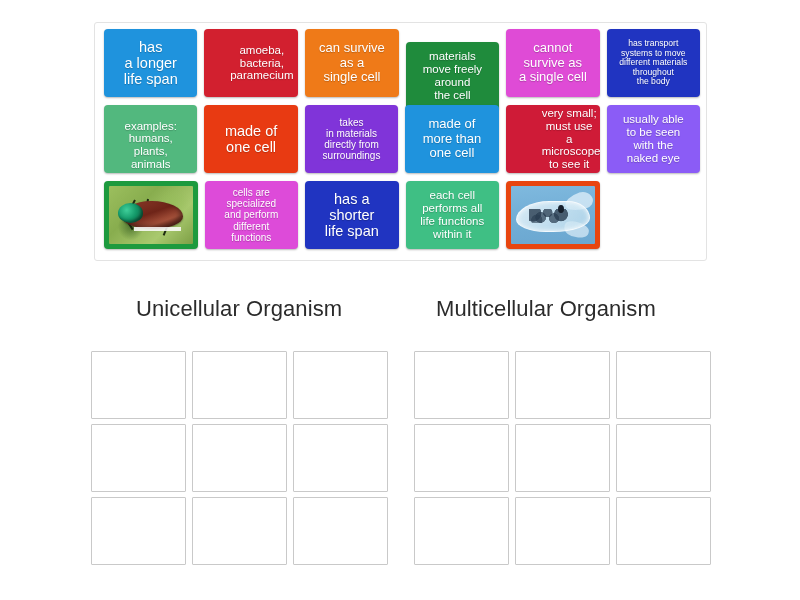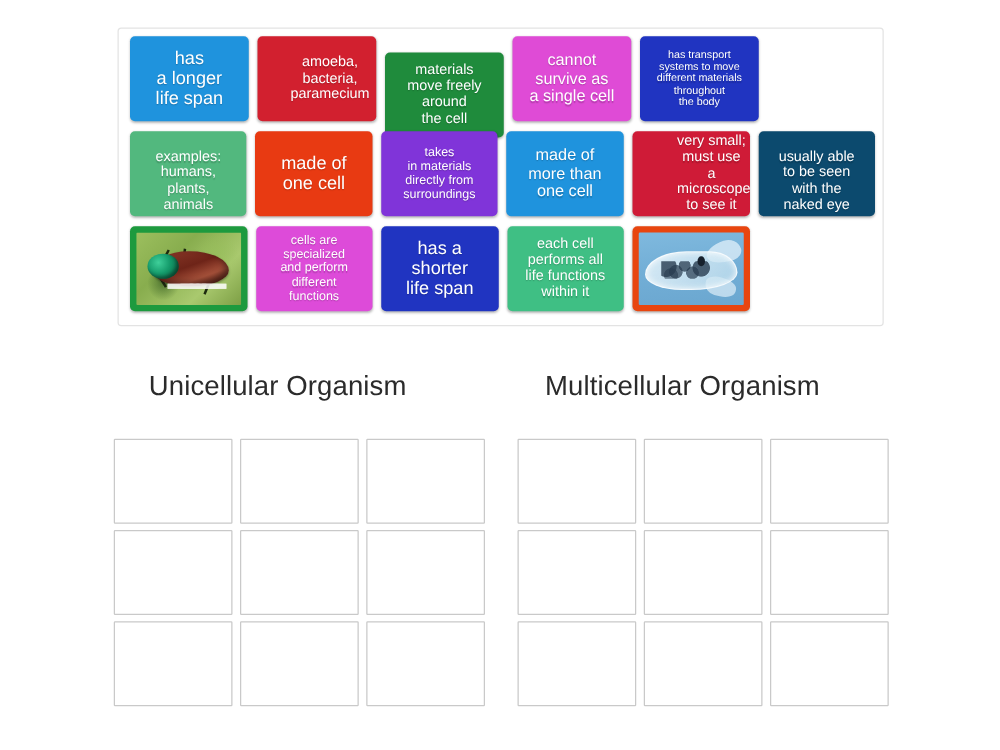--- a/index.html
+++ b/index.html
@@ -191,21 +191,21 @@
 
   
   .col-heading {
     position: absolute;
     font-size: 22px;
     font-weight: normal;
     color: #2b2b2b;
     letter-spacing: .1px;
     white-space: nowrap;
   }
-  #heading-unicellular { left: 119px; top: 296px; }
+  #heading-unicellular { left: 136px; top: 296px; }
   #heading-multicellular { left: 436px; top: 296px; }
 
   
   .dropzone-grid {
     position: absolute;
     display: grid;
     grid-template-columns: repeat(3, 95px);
     grid-template-rows: repeat(3, 68px);
     column-gap: 6px;
     row-gap: 5px;
@@ -224,20 +224,23 @@
 
 <div id="tile-bank">
 
   <div class="bank-row">
     <div class="tile fs-xl" style="background: rgb(31, 147, 221);">
       <span class="tile-text">has<br>a longer<br>life span</span>
     </div>
     <div class="tile fs-md" style="background: rgb(210, 32, 47); padding-left: 24px;">
       <span class="tile-text">amoeba,<br>bacteria,<br>paramecium</span>
     </div>
+    <div class="tile fs-lg" style="background: rgb(239, 122, 24);">
+      <span class="tile-text">can survive<br>as a<br>single cell</span>
+    </div>
     <div class="tile fs-md" style="background: rgb(31, 139, 60); margin-top: 13px;">
       <span class="tile-text">materials<br>move freely<br>around<br>the cell</span>
     </div>
     <div class="tile fs-lg" style="background: rgb(223, 75, 214);">
       <span class="tile-text">cannot<br>survive as<br>a single cell</span>
     </div>
     <div class="tile fs-xs" style="background: rgb(32, 52, 193);">
       <span class="tile-text">has transport<br>systems to move<br>different materials<br>throughout<br>the body</span>
     </div>
   </div>
@@ -251,21 +254,21 @@
     </div>
     <div class="tile fs-sm" style="background: rgb(128, 52, 217);">
       <span class="tile-text">takes<br>in materials<br>directly from<br>surroundings</span>
     </div>
     <div class="tile fs-lg" style="background: rgb(31, 147, 221);">
       <span class="tile-text">made of<br>more than<br>one cell</span>
     </div>
     <div class="tile fs-md" style="background: rgb(207, 27, 55); padding-left: 36px;">
       <span class="tile-text">very small;<br>must use a<br>microscope<br>to see it</span>
     </div>
-    <div class="tile fs-md" style="background: #0c4a6e; align-items: flex-end;">
+    <div class="tile fs-md" style="background: #8b5cf6;">
       <span class="tile-text">usually able<br>to be seen<br>with the<br>naked eye</span>
     </div>
   </div>
 
   <div class="bank-row">
     <div class="tile img-tile fs-md" style="background: rgb(29, 154, 62);">
       <div class="tile-img pic-beetle">
         <div class="leg" style="left:30%; top:24%; transform:rotate(28deg);"></div>
         <div class="leg" style="left:46%; top:22%; transform:rotate(8deg);"></div>
         <div class="leg" style="left:22%; top:62%; transform:rotate(-32deg);"></div>

